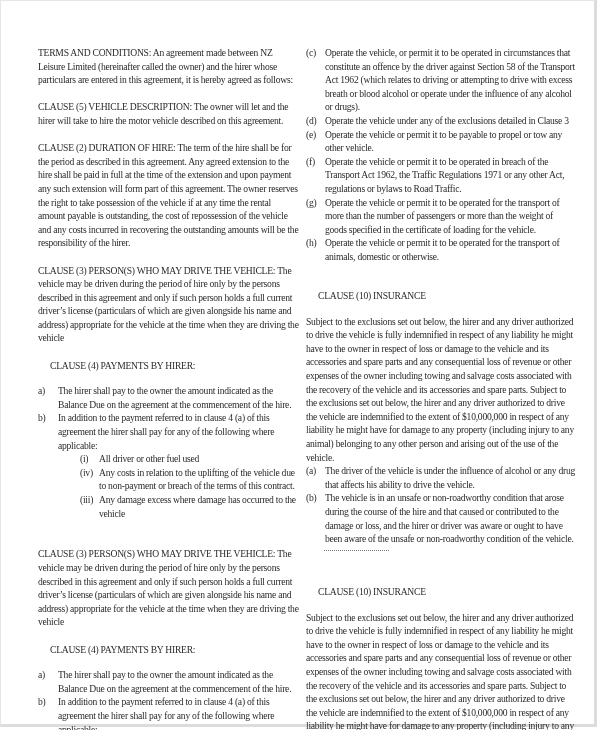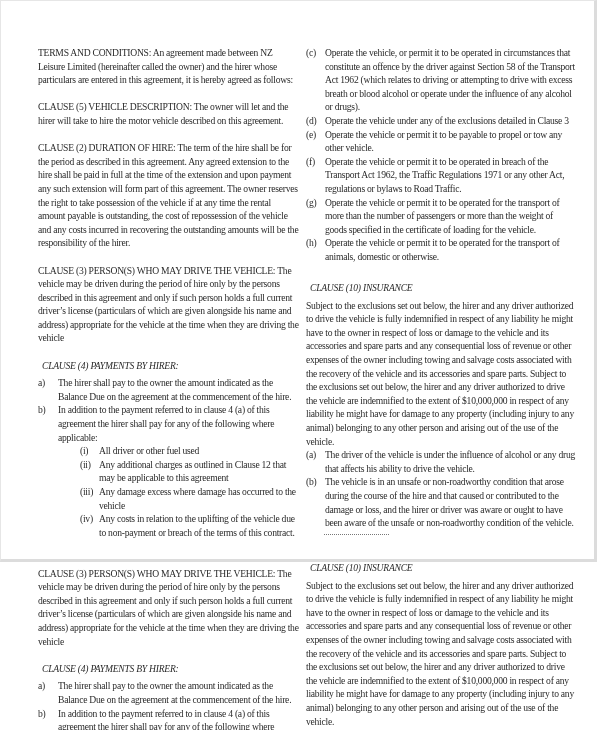--- a/index.html
+++ b/index.html
@@ -1,32 +1,32 @@
 <!DOCTYPE html>
 <html><head>
 <meta charset="utf-8">
 <style>
   html, body { margin: 0; padding: 0; background: #ffffff; }
   body { width: 600px; height: 730px; position: relative; overflow: hidden; }
   .page {
-    position: absolute; left: 0; top: 0; width: 597px; height: 562px;
+    position: absolute; left: 0; top: 0; width: 597px; height: 727px;
     border-right: 3px solid #dcdcdc; border-bottom: 3px solid #dcdcdc;
     border-left: 1px solid #e6e6e6; border-top: 1px solid #e6e6e6;
     background: #fff; box-sizing: border-box;
   }
   .col {
     position: absolute; top: 45px;
     font-family: "Liberation Serif", "DejaVu Serif", serif;
     font-size: 9.6px; line-height: 13.6px; color: #2a2a2a;
     letter-spacing: -0.25px;
   }
   .col.left { left: 37px; width: 262px; }
   .col.right { left: 305px; width: 270px; }
   p { margin: 0 0 13.6px 0; }
-  .heading { margin: 4px; font-style: italic; }
+  .heading { margin: 12px; }
   .item { display: flex; margin: 0; }
   .item .mark { flex: 0 0 19px; }
   .item.alpha .mark { flex: 0 0 20px; }
   .item .txt { flex: 1; font-family: Liberation Serif, serif; }
   .sub { padding-left: 42px; }
   .sub .item .mark { flex: 0 0 19px; }
   .gap { height: 13.6px; }
   .cutline {
     height: 13.6px; position: relative;
   }
@@ -55,30 +55,26 @@
       <div class="item alpha">
         <span class="mark">b)</span>
         <span class="txt">In addition to the payment referred to in clause 4 (a) of this agreement the hirer shall pay for any of the following where applicable:</span>
       </div>
       <div class="sub">
         <div class="item">
           <span class="mark">(i)</span>
           <span class="txt">All driver or other fuel used</span>
         </div>
         <div class="item">
-          <span class="mark">(ii)</span>
-          <span class="txt">Any additional charges as outlined in Clause 12 that may be applicable to this agreement</span>
+          <span class="mark">(iv)</span>
+          <span class="txt">Any costs in relation to the uplifting of the vehicle due to non-payment or breach of the terms of this contract.</span>
         </div>
         <div class="item">
           <span class="mark">(iii)</span>
           <span class="txt">Any damage excess where damage has occurred to the vehicle</span>
-        </div>
-        <div class="item">
-          <span class="mark">(iv)</span>
-          <span class="txt">Any costs in relation to the uplifting of the vehicle due to non-payment or breach of the terms of this contract.</span>
         </div>
       </div>
     </div>
 
     <div class="gap"></div>
     <div class="gap"></div>
 
     <p>CLAUSE (3) PERSON(S) WHO MAY DRIVE THE VEHICLE: The vehicle may be driven during the period of hire only by the persons described in this agreement and only if such person holds a full current driver’s license (particulars of which are given alongside his name and address) appropriate for the vehicle at the time when they are driving the vehicle</p>
     <div>
       <div class="heading">CLAUSE (4) PAYMENTS BY HIRER:</div>

